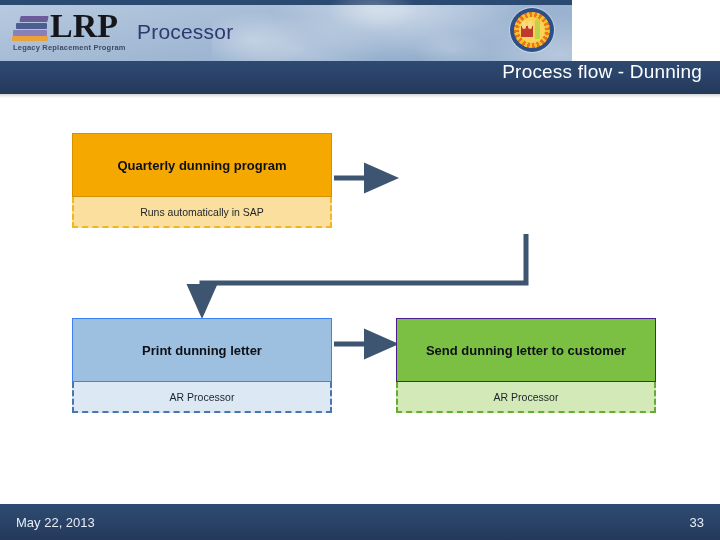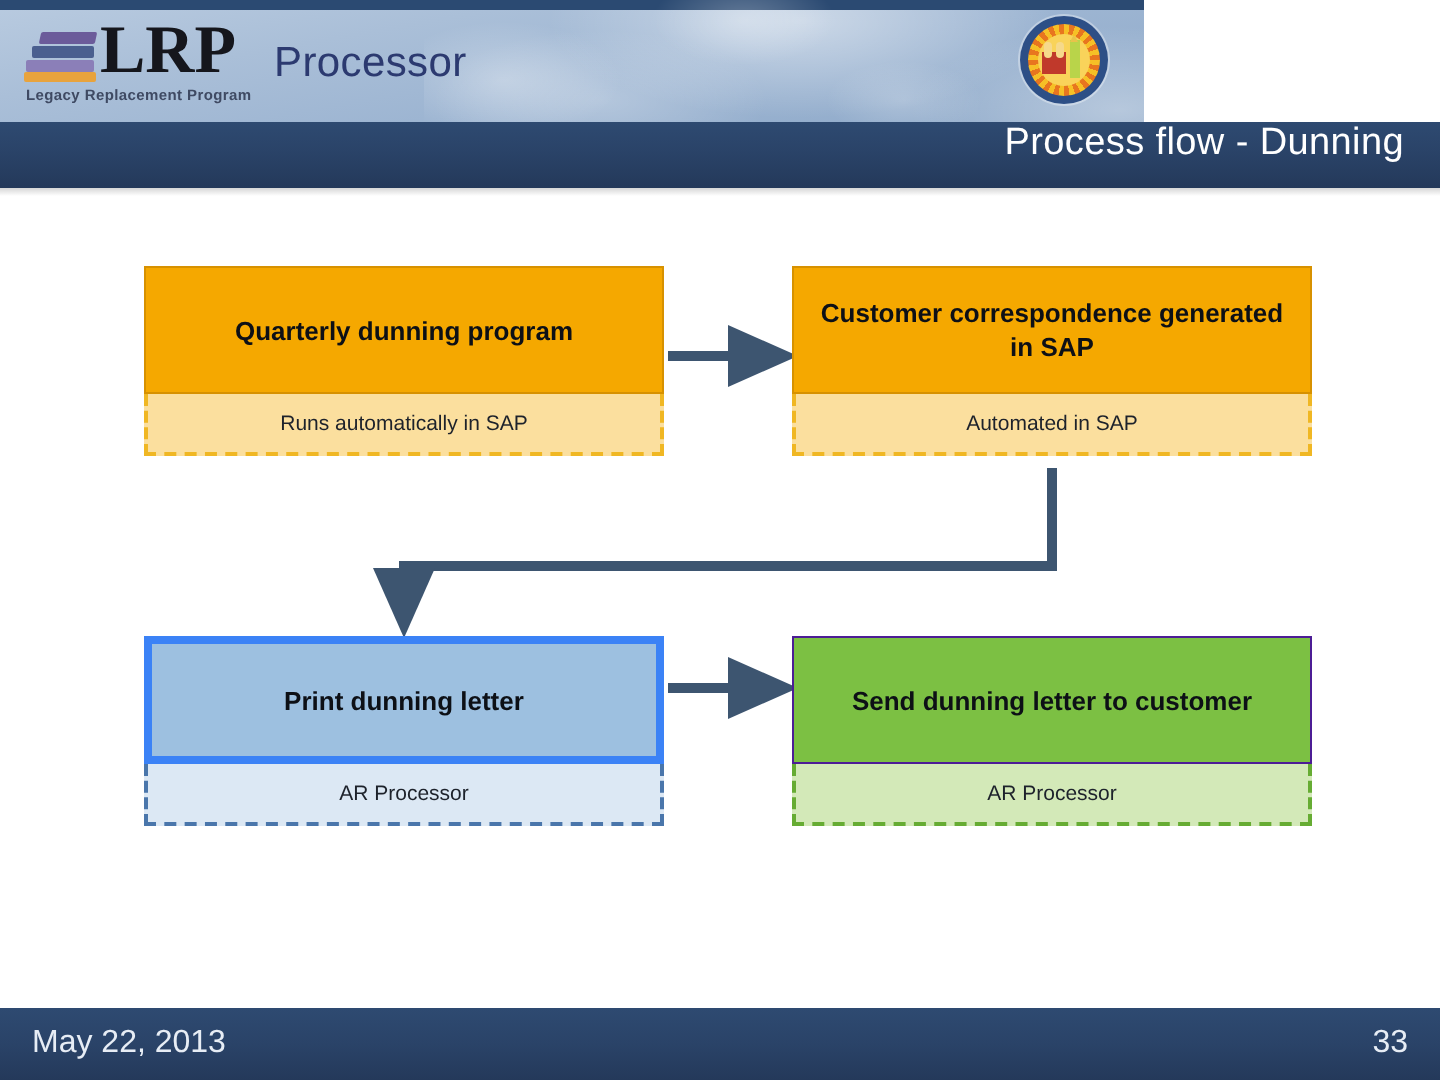--- a/index.html
+++ b/index.html
@@ -187,21 +187,21 @@
     align-items: center;
     justify-content: center;
     font-size: 10.5px;
     color: #1d222b;
   }
 
   
   .theme-orange .node-head { background: #f5a800; border: 1px solid #d79100; }
   .theme-orange .node-foot { background: #fbdf9e; border: 2px dashed #f0b723; border-top: none; }
   
-  .theme-blue .node-head { background: #9dc0e0; border: 4px solid #3b82f6; }
+  .theme-blue .node-head { background: #9dc0e0; border: 1px solid #3b82f6; }
   .theme-blue .node-foot { background: #dce8f4; border: 2px dashed #4a76ab; border-top: none; }
   
   .theme-green .node-head { background: #7cc043; border: 1px solid #4c1d95; }
   .theme-green .node-foot { background: #d3e9b8; border: 2px dashed #66ac33; border-top: none; }
 
   .node-1 { left: 72px; top: 35px; }
   .node-2 { left: 396px; top: 35px; }
   .node-3 { left: 72px; top: 220px; }
   .node-4 { left: 396px; top: 220px; }
 
@@ -220,21 +220,21 @@
     height: 36px;
     background: linear-gradient(180deg, #2e4a71 0%, #2a4368 50%, #24395a 100%);
     display: flex;
     align-items: center;
     justify-content: space-between;
     padding: 0 16px;
     box-sizing: border-box;
   }
   .footer-date, .footer-page {
     color: #e7edf5;
-    font-size: 16px;
+    font-size: 13px;
   }
 </style>
 </head>
 <body>
 
 <div class="slide-header">
   <div class="header-topline"></div>
   <div class="header-swirl"></div>
 
   <div class="logo-block">
@@ -281,24 +281,20 @@
     <path d="M 526 136 L 526 185 L 202 185 L 202 214" fill="none" stroke="#3d5570" stroke-width="5" marker-end="url(#arrowhead)"></path>
 
     <line x1="334" y1="246" x2="392" y2="246" stroke="#3d5570" stroke-width="5" marker-end="url(#arrowhead)"></line>
   </svg>
 
   <div class="node node-1 theme-orange">
     <div class="node-head">Quarterly dunning program</div>
     <div class="node-foot">Runs automatically in SAP</div>
   </div>
 
-  <div class="node node-2 theme-orange">
-    <div class="node-head">Customer correspondence generated in SAP</div>
-    <div class="node-foot">Automated in SAP</div>
-  </div>
 
   <div class="node node-3 theme-blue">
     <div class="node-head">Print dunning letter</div>
     <div class="node-foot">AR Processor</div>
   </div>
 
   <div class="node node-4 theme-green">
     <div class="node-head">Send dunning letter to customer</div>
     <div class="node-foot">AR Processor</div>
   </div>

